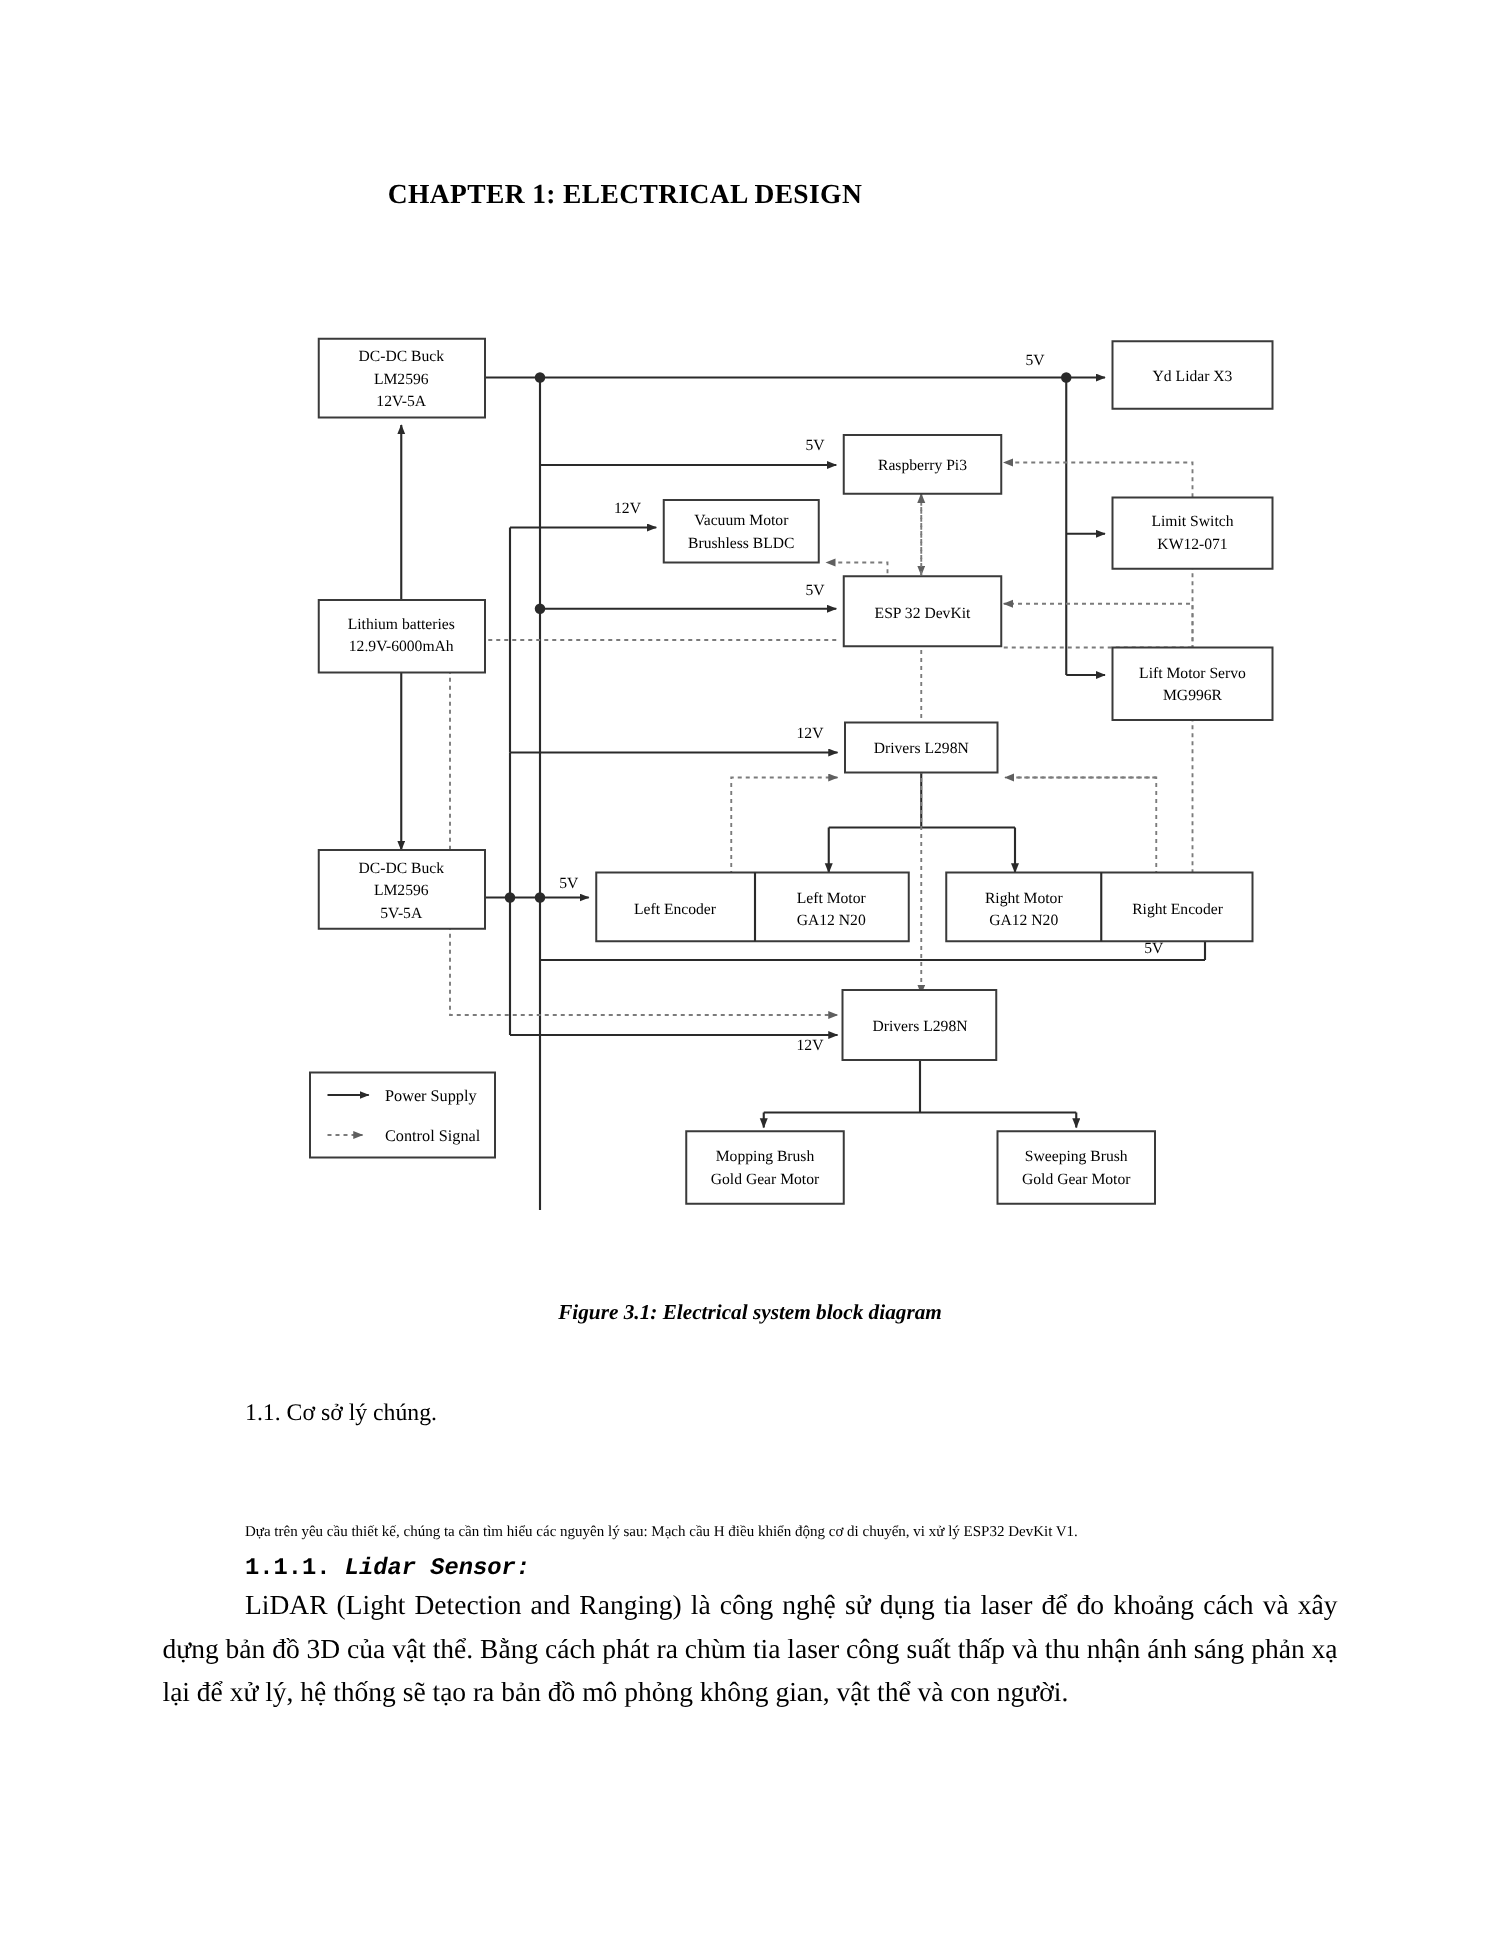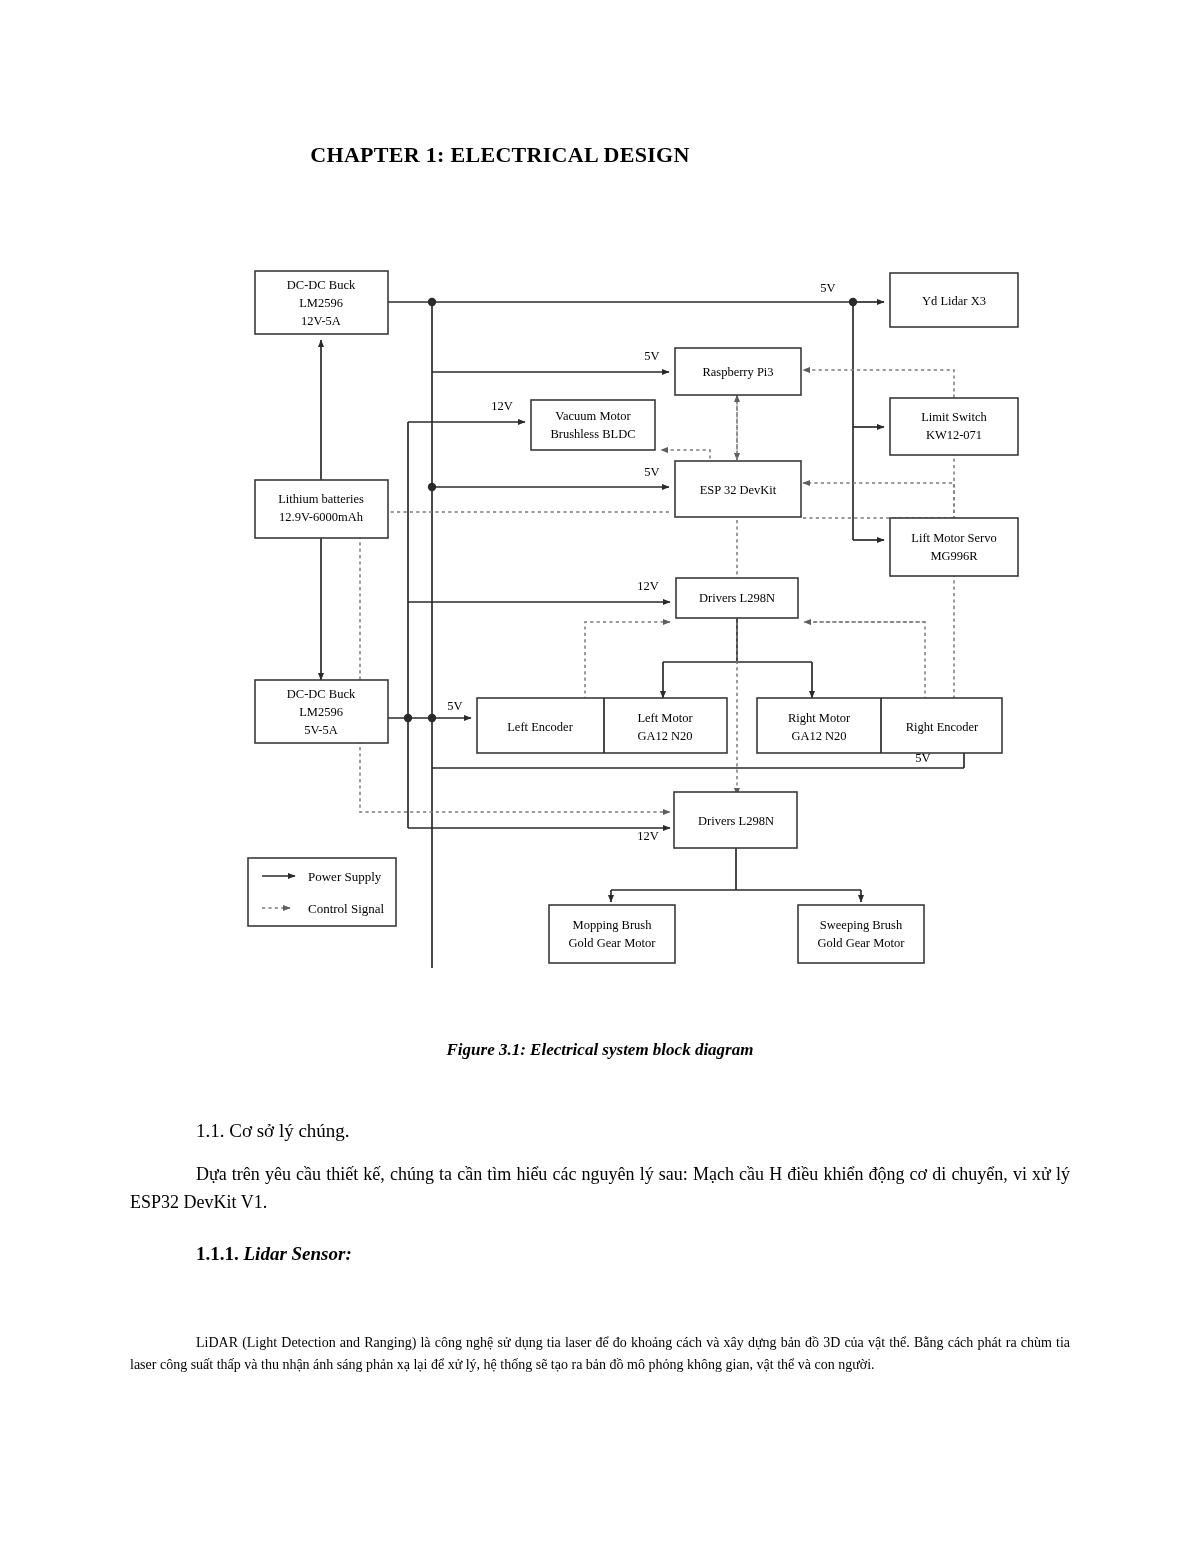--- a/index.html
+++ b/index.html
@@ -61,36 +61,37 @@
   }
 
   .body-text { position:absolute; left:130px; width:940px; }
   .heading-1 {
     top:1120px;
     font-size:19px;
     text-indent:66px;
   }
   .heading-1 b { font-weight:normal; }
   .para-1 {
-    top:1160px;
-    font-size:18px;
+    top:1216px;
+    font-size:12px;
     text-align:justify;
     text-indent:66px;
     line-height:1.58;
   }
   .heading-2 {
     top:1243px;
     font-size:19px;
     text-indent:66px;
+    font-family:Liberation Mono, monospace;
   }
   .heading-2 b { font-weight:bold; }
   .heading-2 i { font-style:italic; font-weight:bold; }
   .para-2 {
-    top:1332px;
-    font-size:14px;
+    top:1267px;
+    font-size:22px;
     text-align:justify;
     text-indent:66px;
     line-height:1.58;
   }
 </style>
 </head>
 <body>
 
 <div class="page">
 

